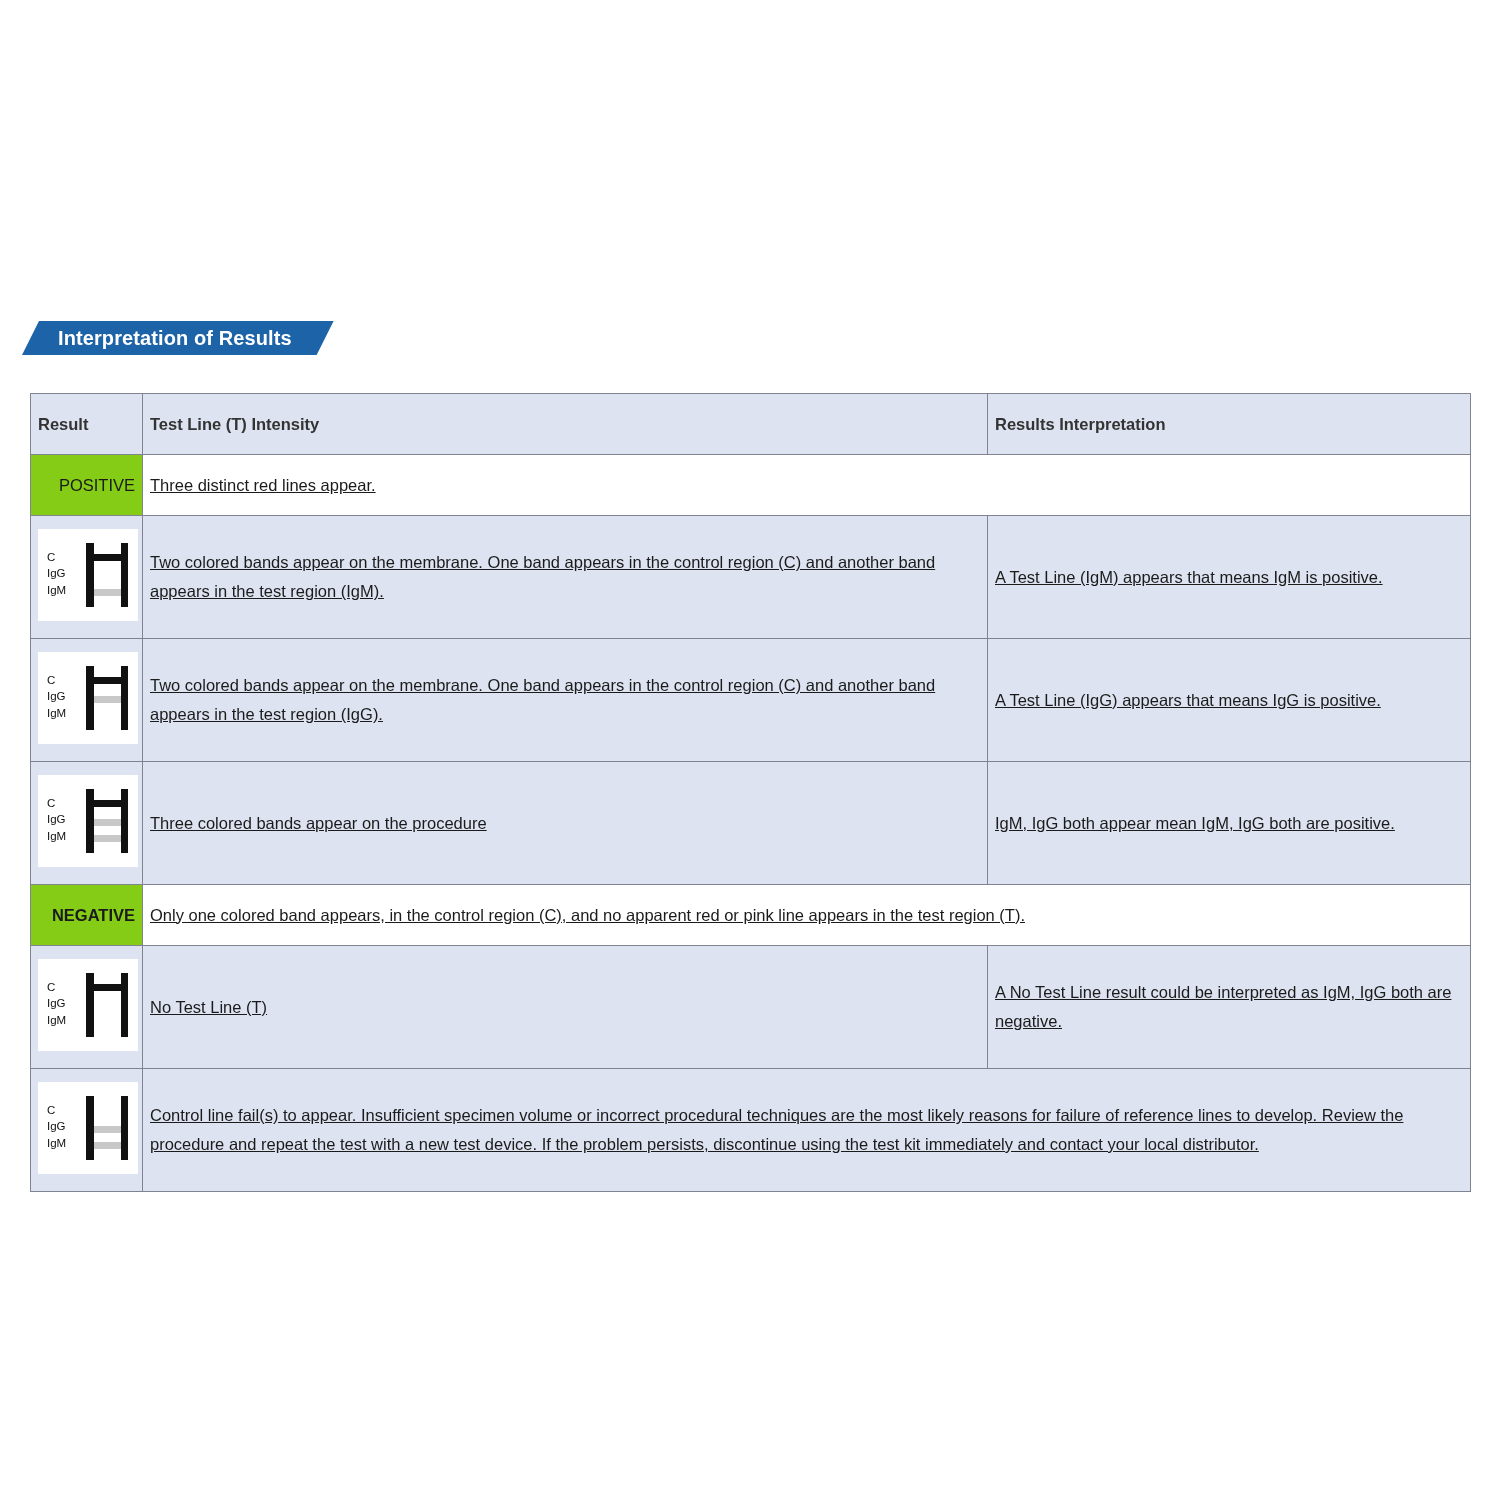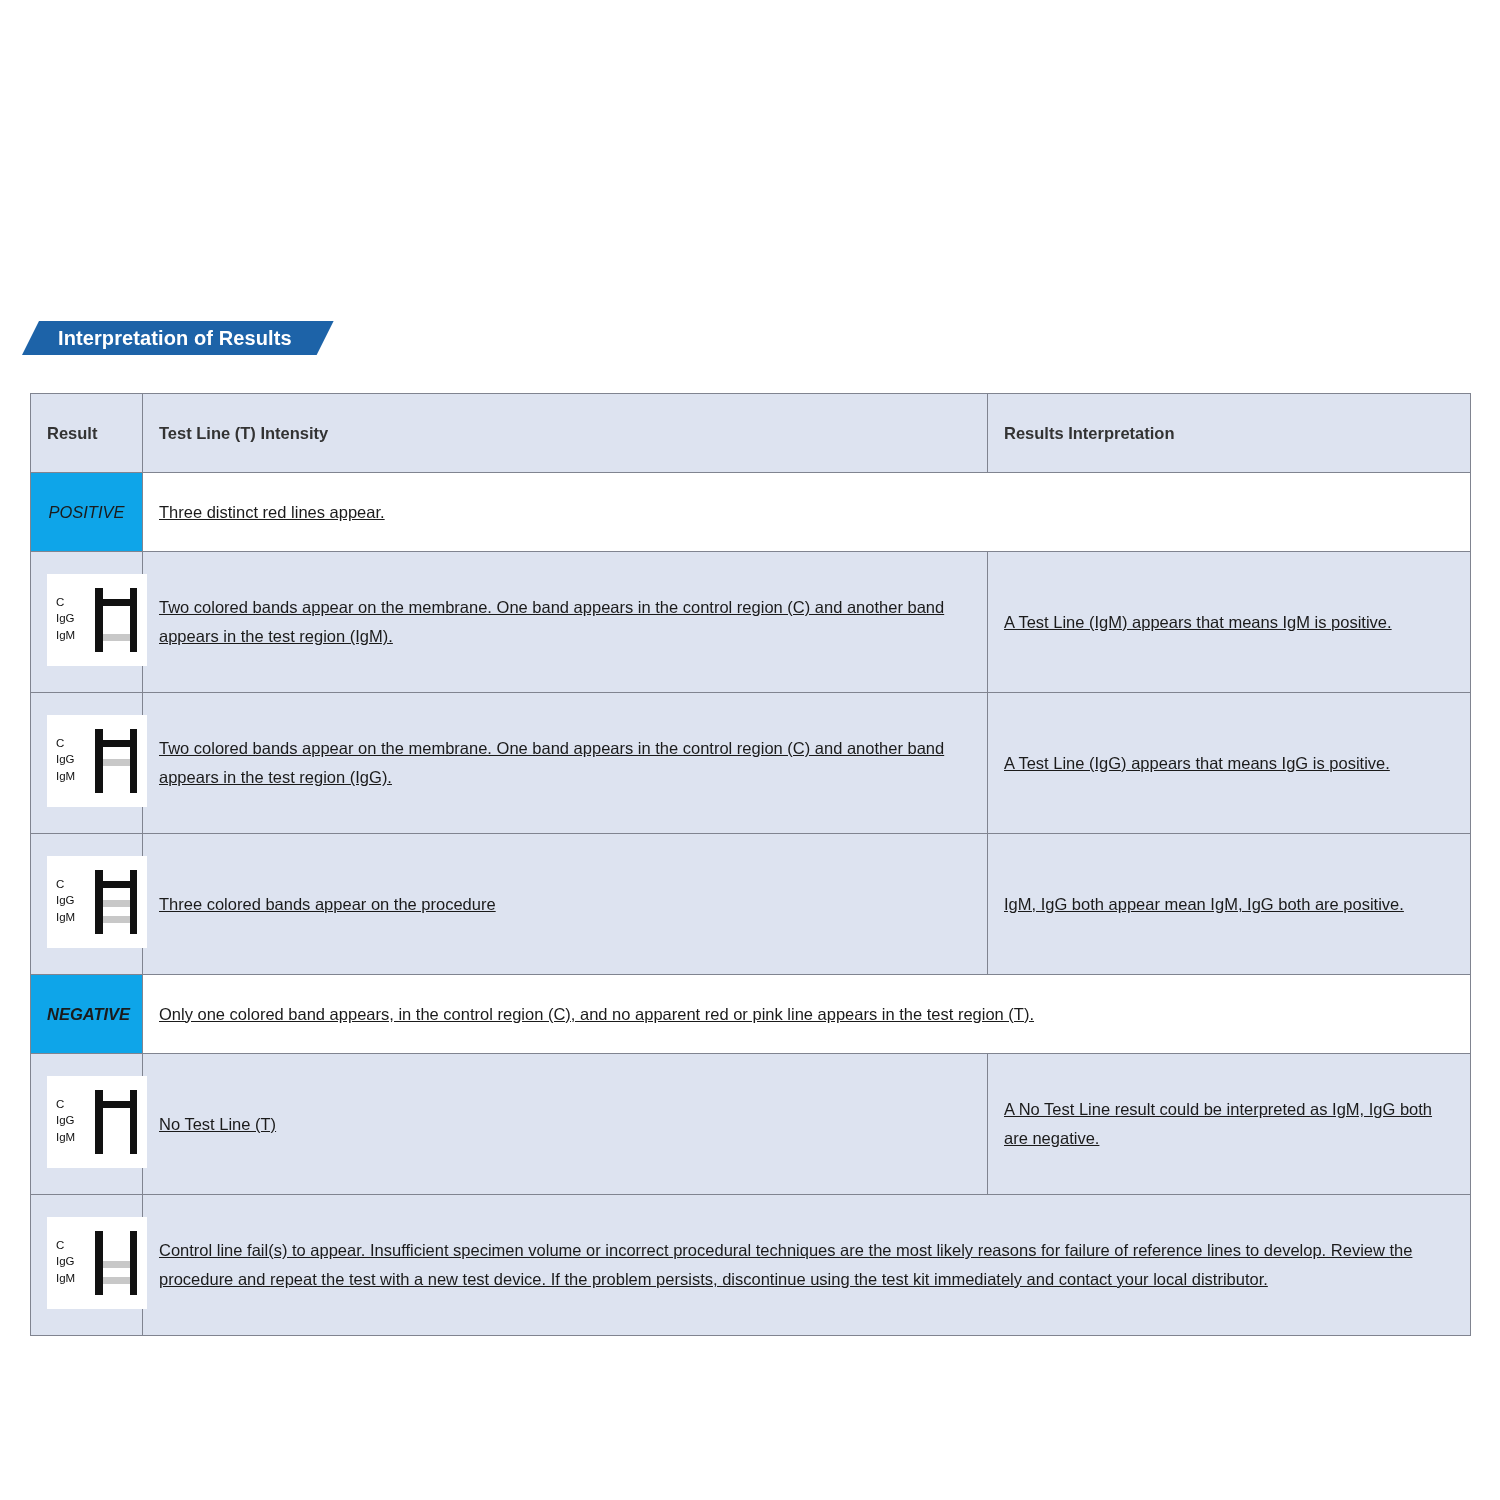--- a/index.html
+++ b/index.html
@@ -52,21 +52,21 @@
     width: 1440px;
   }
   table.results {
     border-collapse: collapse;
     table-layout: fixed;
     width: 1440px;
   }
   table.results td, table.results th {
     border: 1px solid #808490;
     vertical-align: middle;
-    padding: 16px;
+    padding: 7px;
   }
 
   .col-result  { width: 112px; }
   .col-desc    { width: 845px; }
   .col-interp  { width: 483px; }
 
   
   thead th {
     background: #dde3f0;
     color: #333333;
@@ -84,25 +84,24 @@
     padding: 10px 12px;
     line-height: 1.75;
     text-decoration: underline;
   }
   td.white  { background: #ffffff; }
   td.blue   { background: #dde3f0; }
 
   td.result-label {
     font-size: 16.5px;
     color: #1b1b1b;
-    text-align: center;
+    text-align: right;
     padding: 0 0 0 11px;
     height: 46px;
-    background: #0ea5e9;
-    font-style: italic;
+    background: #84cc16;
   }
   td.result-label.bold { font-weight: bold; }
 
   td.icon-cell {
     background: #dde3f0;
     padding: 0;
     text-align: center;
   }
 
   

